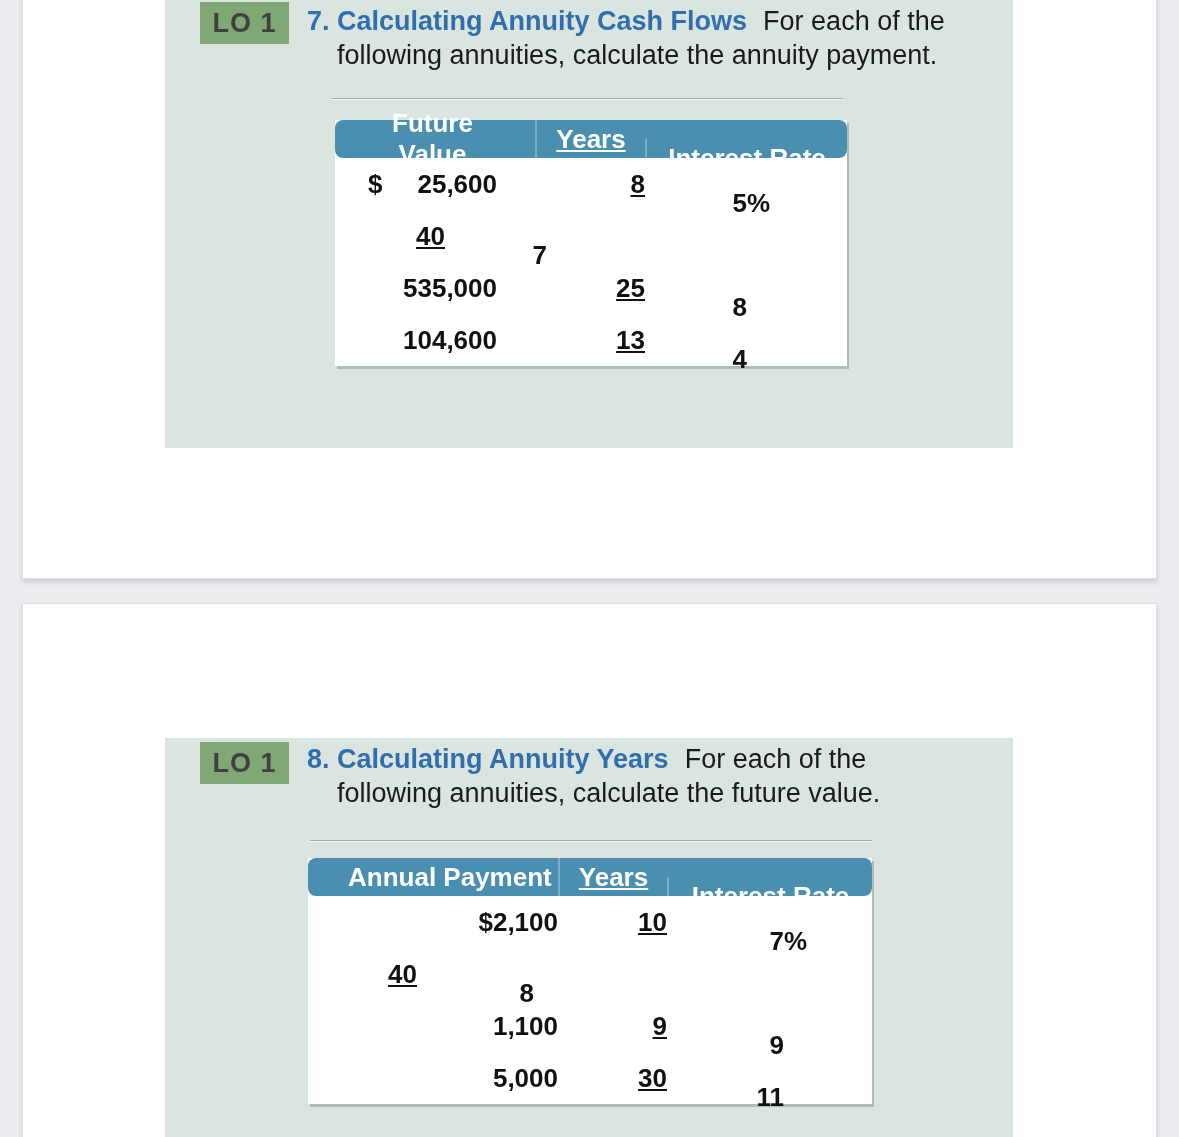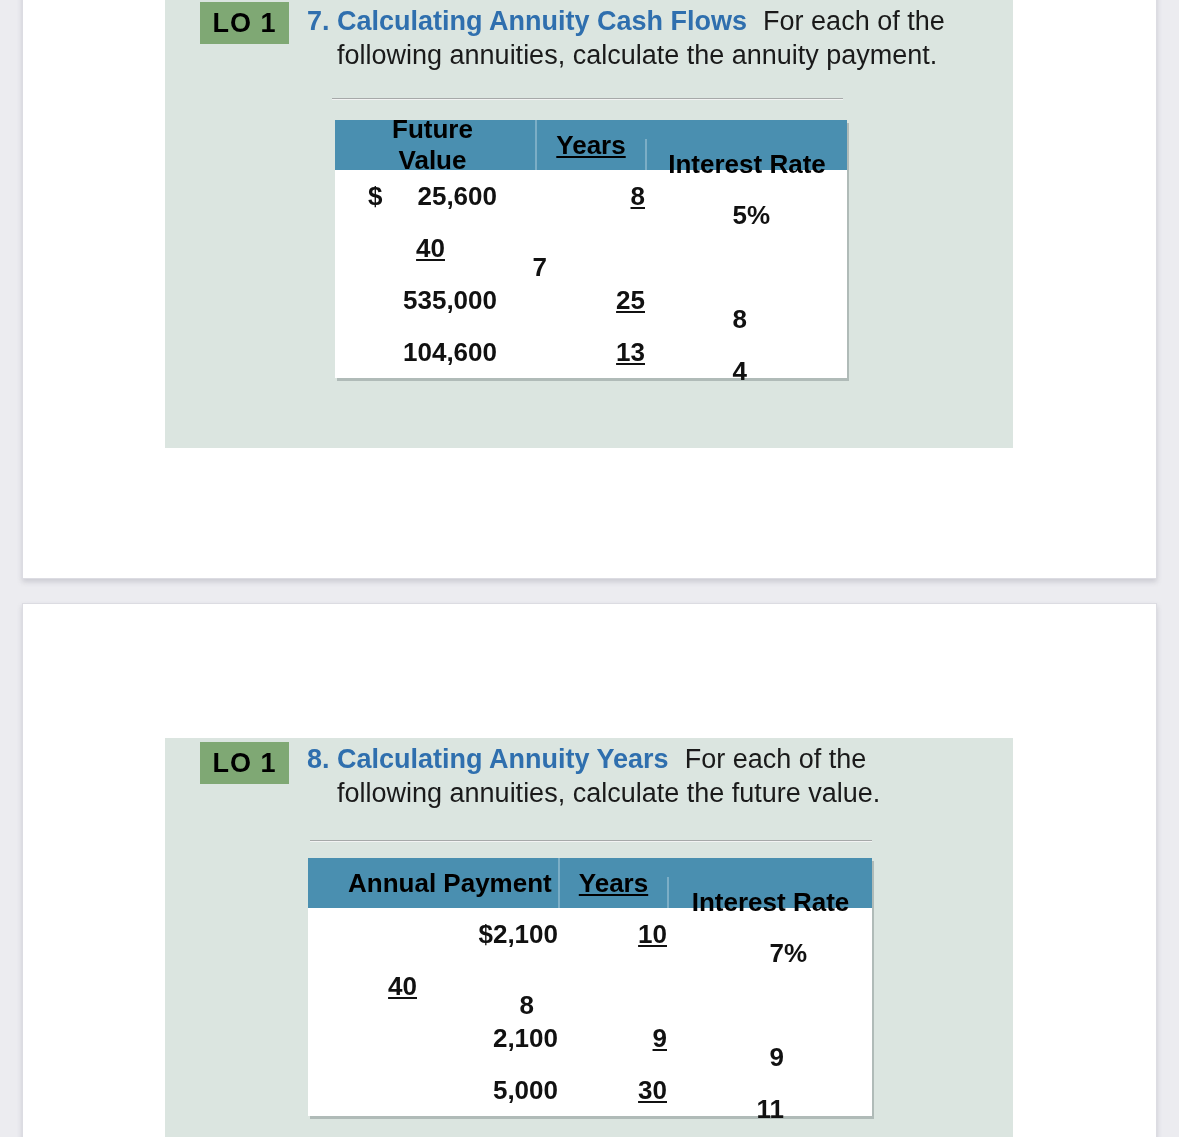--- a/index.html
+++ b/index.html
@@ -25,21 +25,21 @@
     background:#dbe5e0;
     z-index:2;
   }
   .panel1 { top:0; height:448px; }
   .panel2 { top:738px; height:399px; }
 
   .badge {
     position:absolute;
     left:200px; width:89px; height:42px;
     background:#7fa874;
-    color:#000000;
+    color:#404040;
     font-weight:bold;
     font-size:27px;
     display:flex; align-items:center; justify-content:center;
     z-index:3;
     letter-spacing:1px;
   }
   .badge1 { top:2px; }
   .badge2 { top:742px; }
 
   .titleblock {
@@ -70,26 +70,27 @@
     position:absolute;
     background:#ffffff;
     z-index:3;
     box-shadow:2px 3px 0 rgba(125,135,135,0.45);
   }
   .dtable1 { left:335px; top:120px; width:512px; }
   .dtable2 { left:308px; top:858px; width:564px; }
 
   .thead {
     display:flex;
-    height:50px;
+    height:38px;
     background:#4a8fb0;
-    color:#000000;
+    color:#ffffff;
     font-weight:bold;
     font-size:26px;
     align-items:center;
+    border-radius:8px;
   }
   .th { text-align:center; height:100%; display:flex; align-items:center; justify-content:center; }
   .th + .th { border-left:2px solid rgba(255,255,255,0.28); }
 
   .trow {
     display:flex;
     height:52px;
     align-items:center;
     font-weight:bold;
     font-size:26px;
@@ -200,21 +201,21 @@
     <div class="c2">10</div>
     <div class="c3"><span class="rn">7</span><span>%</span></div>
   </div>
   <div class="trow">
     <div class="c2">40</div>
     <div class="c3"><span class="rn">8</span><span></span></div>
   </div>
   <div class="trow">
     <div class="c1">
       <span></span>
-      <span>2,100</span>
+      <span>1,100</span>
     </div>
     <div class="c2">9</div>
     <div class="c3"><span class="rn">9</span><span></span></div>
   </div>
   <div class="trow">
     <div class="c1">
       <span></span>
       <span>5,000</span>
     </div>
     <div class="c2">30</div>

